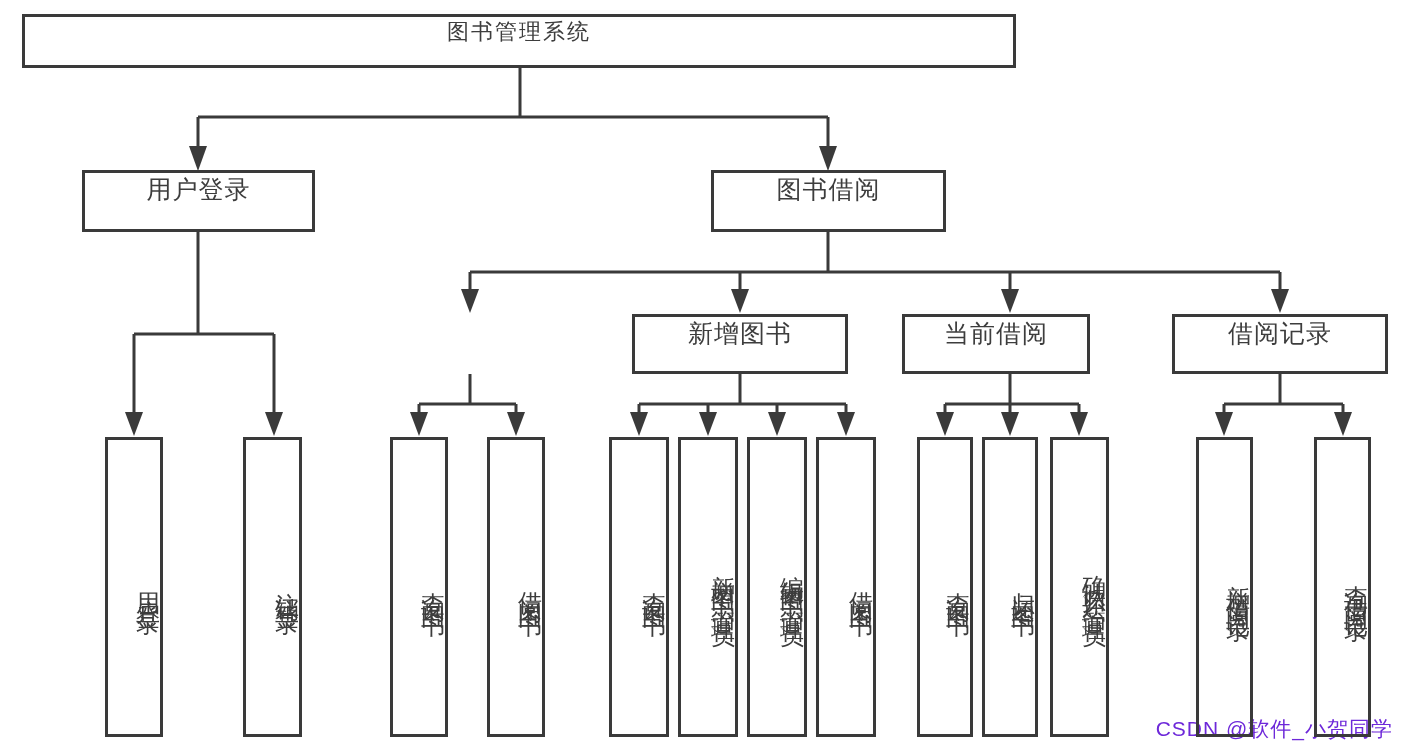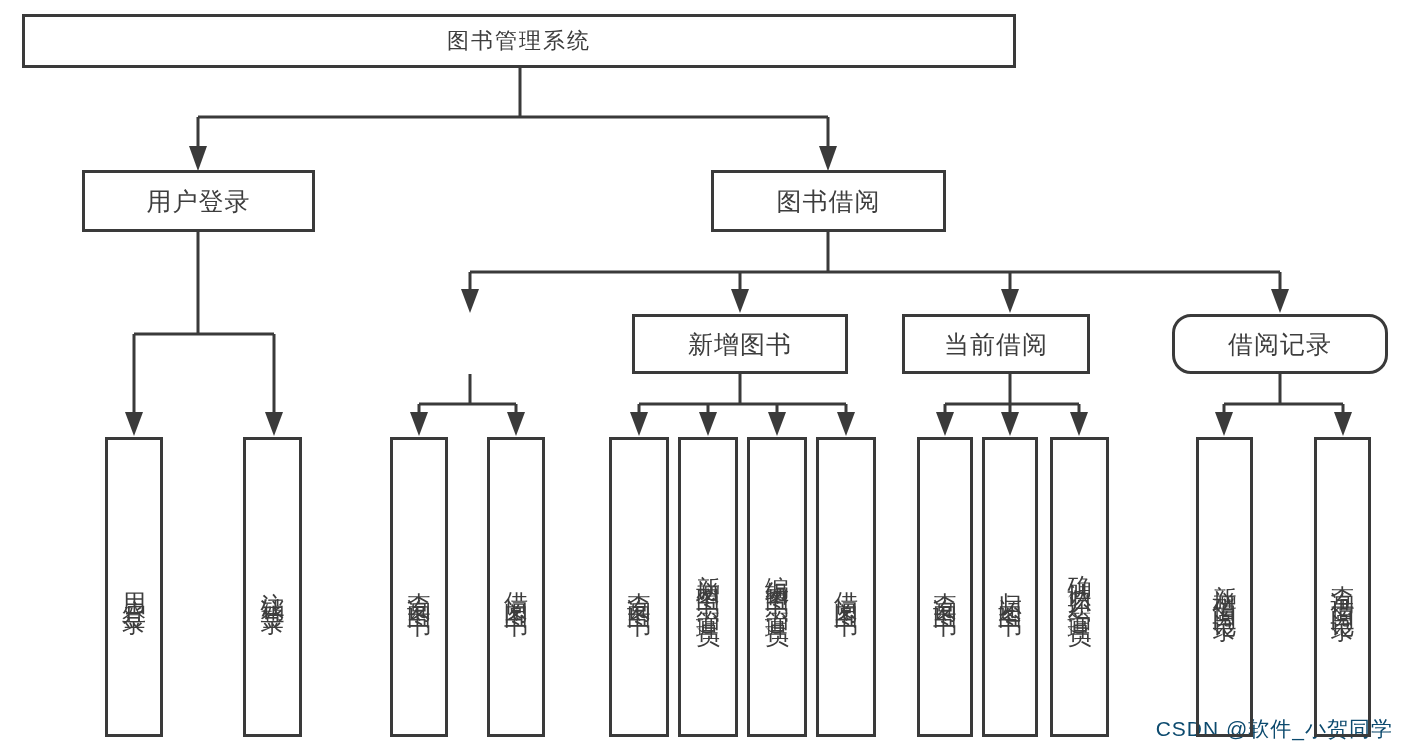--- a/index.html
+++ b/index.html
@@ -9,40 +9,40 @@
     background:#ffffff;
     font-family:"Liberation Sans",sans-serif;
     overflow:hidden;
   }
   #connectors{position:absolute;left:0;top:0;z-index:1;}
   .node{
     position:absolute;
     box-sizing:border-box;
     border:3px solid #3a3a3a;
     background:transparent;
-    display:flex;align-items:center;justify-content:center;
+    display:flex;justify-content:center;
     color:#3d3d3d;
     z-index:2;
     text-align:center;
   }
   .h-label{font-size:25px;letter-spacing:1px;white-space:nowrap;}
   .root-label{font-size:22px;letter-spacing:2px;}
   .v-node{
     writing-mode:vertical-rl;
     text-orientation:mixed;
     font-size:24px;
     letter-spacing:7px;
     line-height:1;
     white-space:nowrap;
   }
   .watermark{
     position:absolute;
     right:12px;bottom:4px;
     z-index:0;
-    color:#0c4a6e;
+    color:#6d28d9;
     font-size:21px;
     letter-spacing:1px;
     white-space:nowrap;
   }
 </style>
 </head>
 <body>
 
 <div id="canvas">
 
@@ -105,21 +105,21 @@
   <div class="node h-label" style="left:711px;top:170px;width:235px;height:62px;">
     <span>图书借阅</span>
   </div>
 
   <div class="node h-label" style="left:632px;top:314px;width:216px;height:60px;">
     <span>新增图书</span>
   </div>
   <div class="node h-label" style="left:902px;top:314px;width:188px;height:60px;">
     <span>当前借阅</span>
   </div>
-  <div class="node h-label" style="left:1172px;top:314px;width:216px;height:60px;border-radius:19px;">
+  <div class="node h-label" style="left:1172px;top:314px;width:216px;height:60px;">
     <span>借阅记录</span>
   </div>
 
   <div class="node v-node" style="left:105px;top:437px;width:58px;height:300px;">用户登录</div>
   <div class="node v-node" style="left:243px;top:437px;width:59px;height:300px;">注销登录</div>
 
   <div class="node v-node" style="left:390px;top:437px;width:58px;height:300px;">查询图书</div>
   <div class="node v-node" style="left:487px;top:437px;width:58px;height:300px;">借阅图书</div>
 
   <div class="node v-node" style="left:609px;top:437px;width:60px;height:300px;">查询图书</div>

